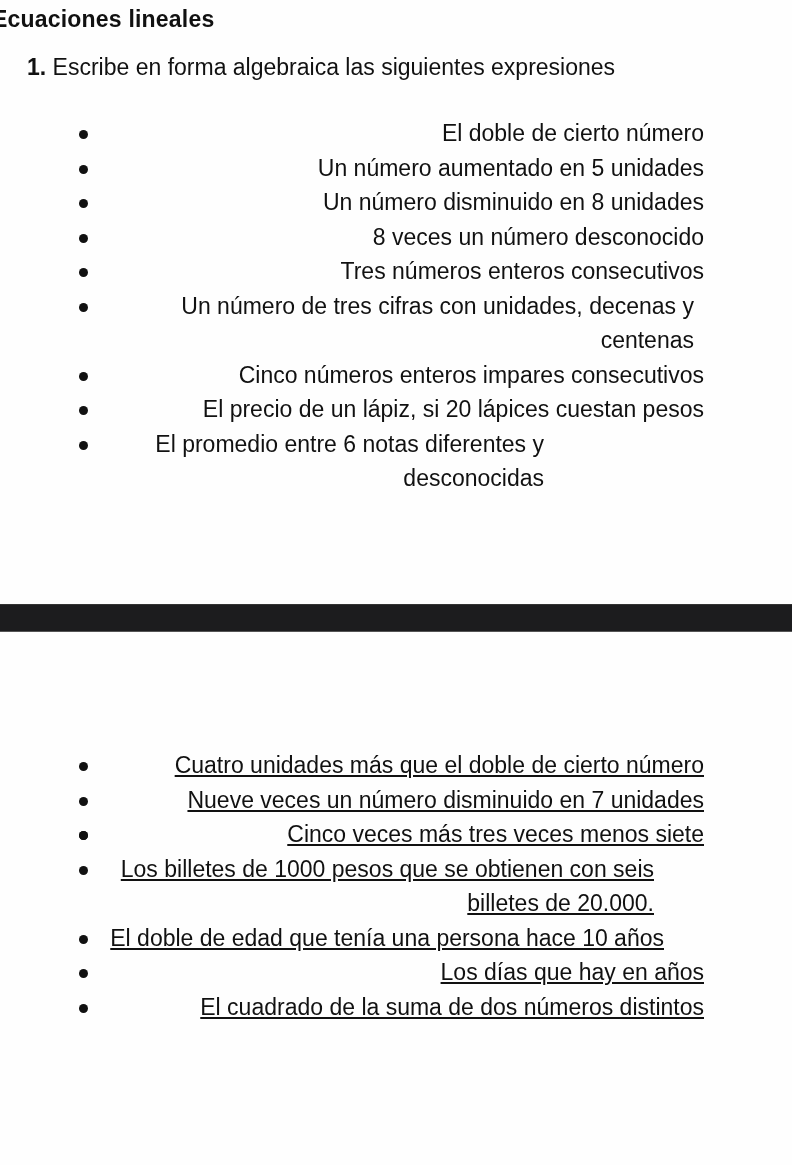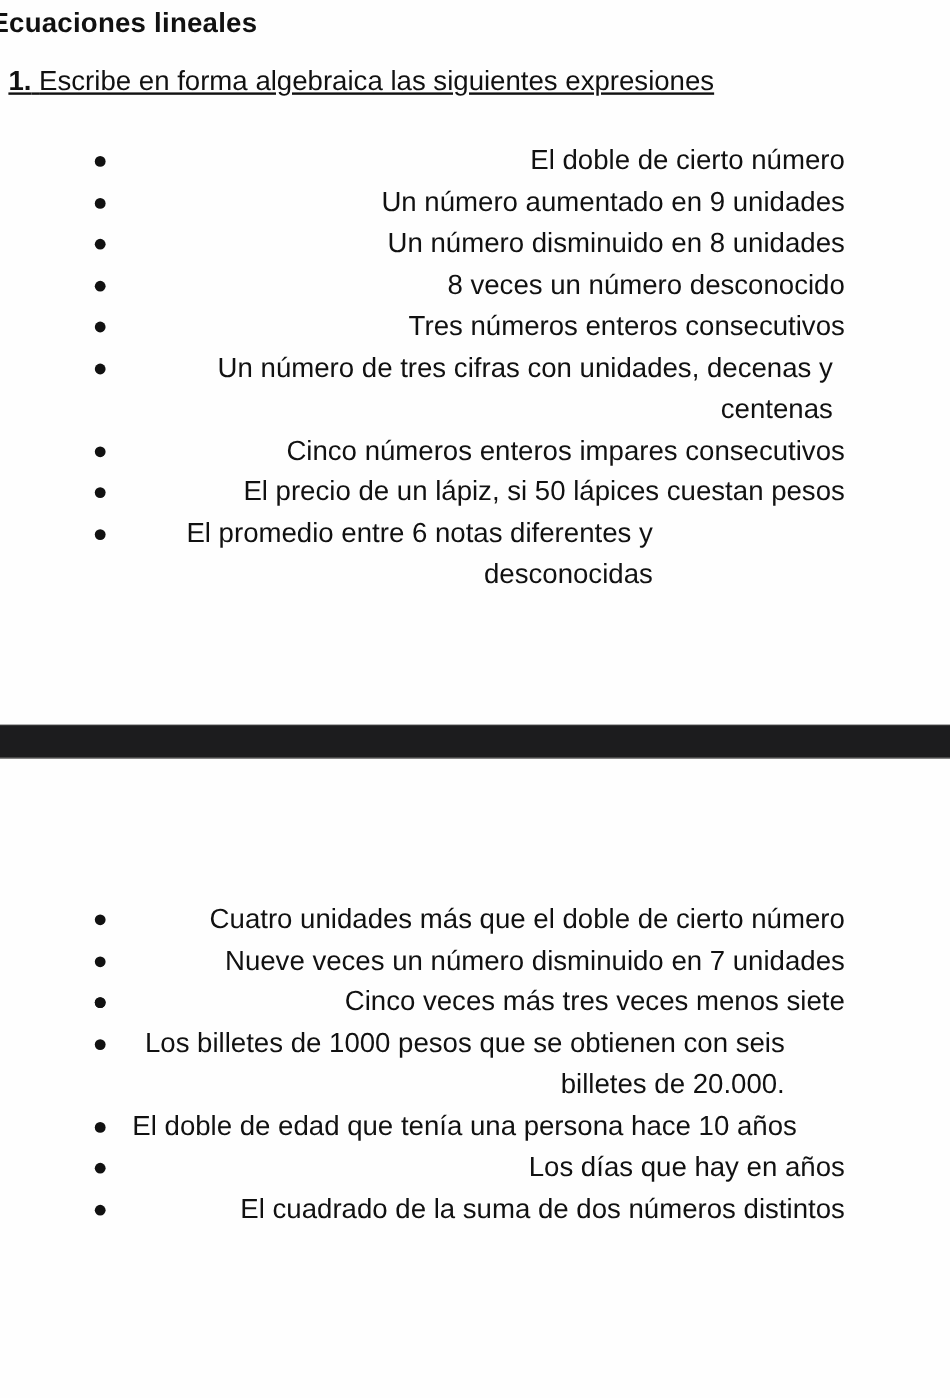--- a/index.html
+++ b/index.html
@@ -6,60 +6,60 @@
     body {
       width: 792px; height: 1165px; overflow: hidden; background: #fefefe;
       font-family: "Liberation Sans", sans-serif; color: #111;
       position: relative;
     }
     .title {
       position: absolute; left: -8px; top: 6px;
       font-weight: bold; font-size: 23px; letter-spacing: 0.2px;
     }
     .question {
-      position: absolute; left: 7px; top: 54px; font-size: 23px; text-decoration: underline;
+      position: absolute; left: 27px; top: 54px; font-size: 23px;
     }
     .question .num { font-weight: bold; }
     ul.items {
       position: absolute; left: 0; margin: 0; padding: 0; list-style: none;
       font-size: 23px; line-height: 34.5px;
     }
     ul.items li {
       position: relative; padding-left: 94px; width: 610px; text-align: right;
     }
     ul.items li .bullet {
       position: absolute; left: 79px; top: 14px;
       width: 9px; height: 9px; border-radius: 50%; background: #111;
     }
     .list1 { top: 116px; }
-    .list2 { top: 748px; }
+    .list2 { top: 748px; text-decoration: underline; }
     .divider {
       position: absolute; left: 0; top: 604px; width: 792px; height: 26px;
       background: #1c1c1e; border-top: 1px solid #333; border-bottom: 1px solid #555;
     }
   </style>
 </head>
 <body>
 
 <div class="title">Ecuaciones lineales</div>
 
 <div class="question">
   <span class="num">1.</span>
   <span>Escribe en forma algebraica las siguientes expresiones</span>
 </div>
 
 <ul class="items list1">
   <li><span class="bullet"></span><span>El doble de cierto número</span></li>
-  <li><span class="bullet"></span><span>Un número aumentado en 9 unidades</span></li>
+  <li><span class="bullet"></span><span>Un número aumentado en 5 unidades</span></li>
   <li><span class="bullet"></span><span>Un número disminuido en 8 unidades</span></li>
   <li><span class="bullet"></span><span>8 veces un número desconocido</span></li>
   <li><span class="bullet"></span><span>Tres números enteros consecutivos</span></li>
   <li style="width:600px"><span class="bullet"></span><span>Un número de tres cifras con  unidades,  decenas y centenas</span></li>
   <li><span class="bullet"></span><span>Cinco números enteros impares consecutivos</span></li>
-  <li><span class="bullet"></span><span>El precio de un lápiz, si 50 lápices cuestan  pesos</span></li>
+  <li><span class="bullet"></span><span>El precio de un lápiz, si 20 lápices cuestan  pesos</span></li>
   <li style="width:450px"><span class="bullet"></span><span>El promedio entre 6 notas diferentes y desconocidas</span></li>
 </ul>
 
 <div class="divider"></div>
 
 <ul class="items list2">
   <li><span class="bullet"></span><span>Cuatro unidades más que el doble de cierto número</span></li>
   <li><span class="bullet"></span><span>Nueve veces un número disminuido en 7 unidades</span></li>
   <li style="width:530px"><span class="bullet"></span></li>
   <li><span class="bullet"></span><span>Cinco veces  más tres veces  menos siete</span></li>

